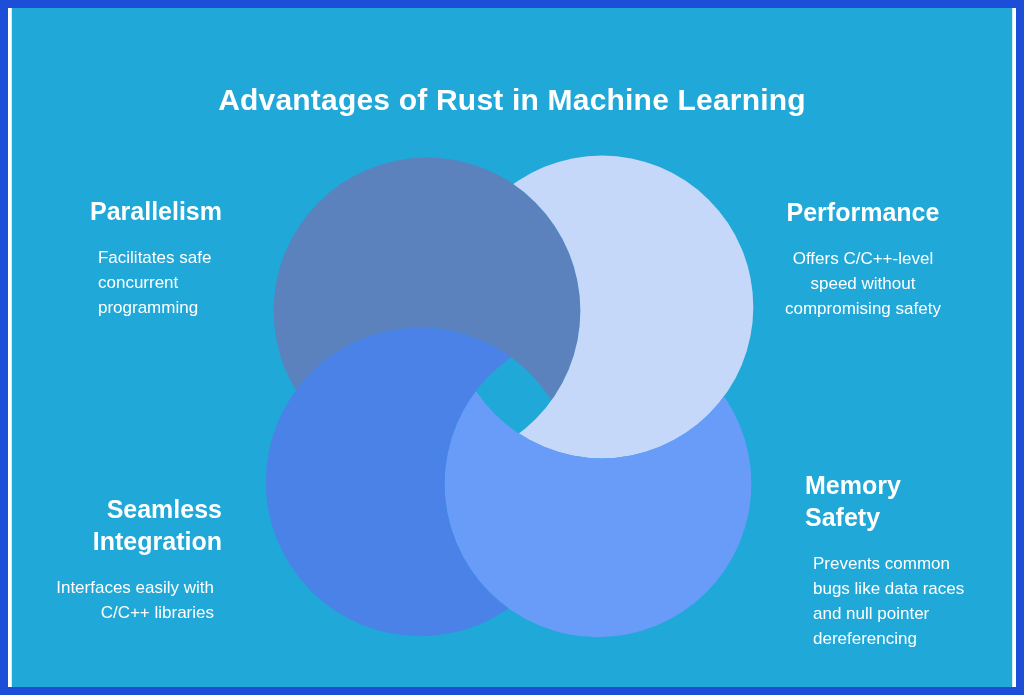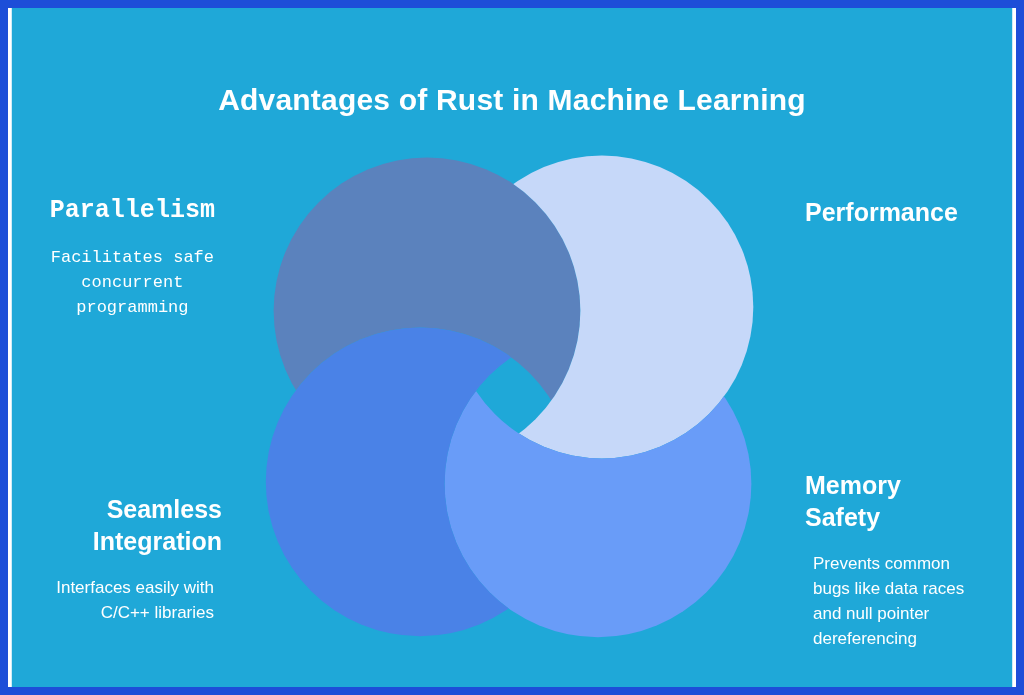--- a/index.html
+++ b/index.html
@@ -42,22 +42,22 @@
     line-height: 32px;
     white-space: pre-line;
   }
   .section p {
     margin: 8px;
     font-size: 17px;
     font-weight: normal;
     line-height: 25px;
     white-space: pre-line;
   }
-  .s-parallelism  { top: 187px; right: 794px; text-align: center; font-family: Liberation Mono, monospace; }
-  .s-performance  { top: 188px; left: 797px; text-align: center; }
+  .s-parallelism  { top: 187px; right: 794px; text-align: left; }
+  .s-performance  { top: 188px; left: 769px; text-align: center; }
   .s-seamless     { top: 485px; right: 794px; text-align: right; }
   .s-memory       { top: 461px; left: 797px; text-align: left; }
 </style>
 </head>
 <body>
 
 <div class="canvas">
 
   <svg class="diagram-svg" viewBox="0 0 1024 695">
     <defs>
@@ -95,20 +95,23 @@
 
   <div class="section s-parallelism">
     <h2>Parallelism</h2>
     <p>Facilitates safe
 concurrent
 programming</p>
   </div>
 
   <div class="section s-performance">
     <h2>Performance</h2>
+    <p>Offers C/C++-level
+speed without
+compromising safety</p>
   </div>
 
   <div class="section s-seamless">
     <h2>Seamless
 Integration</h2>
     <p>Interfaces easily with
 C/C++ libraries</p>
   </div>
 
   <div class="section s-memory">

